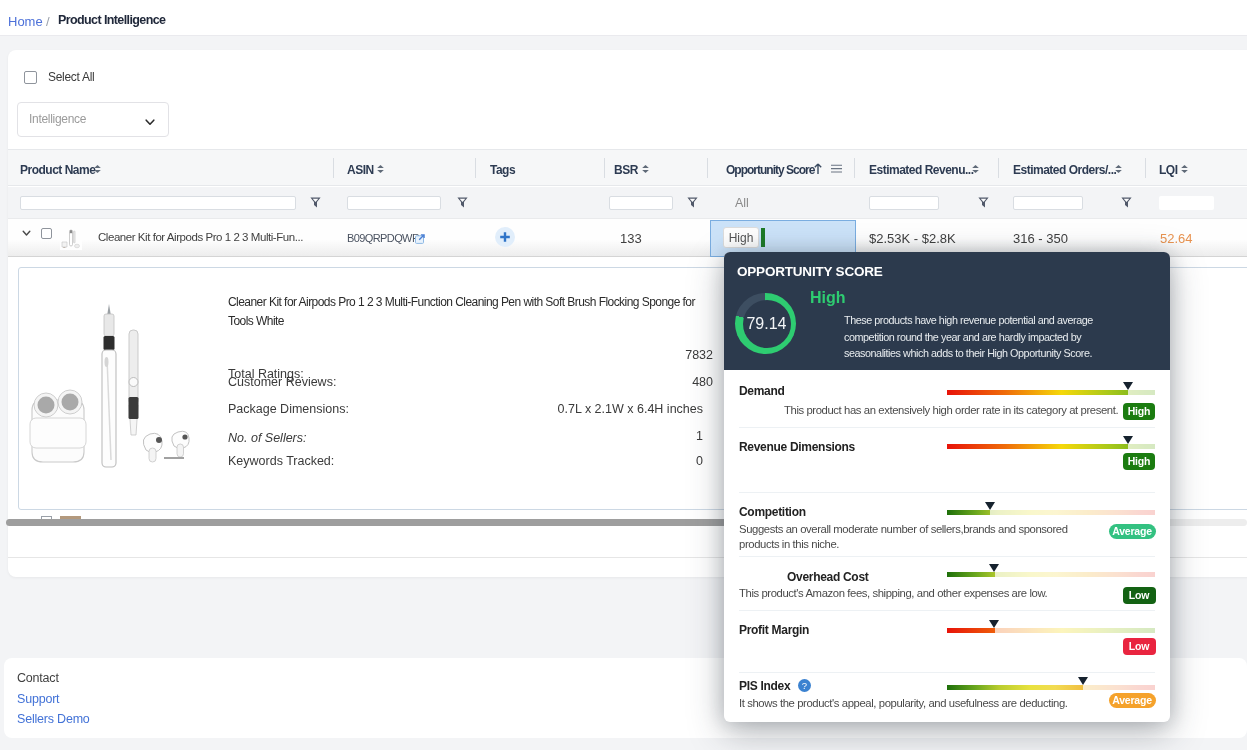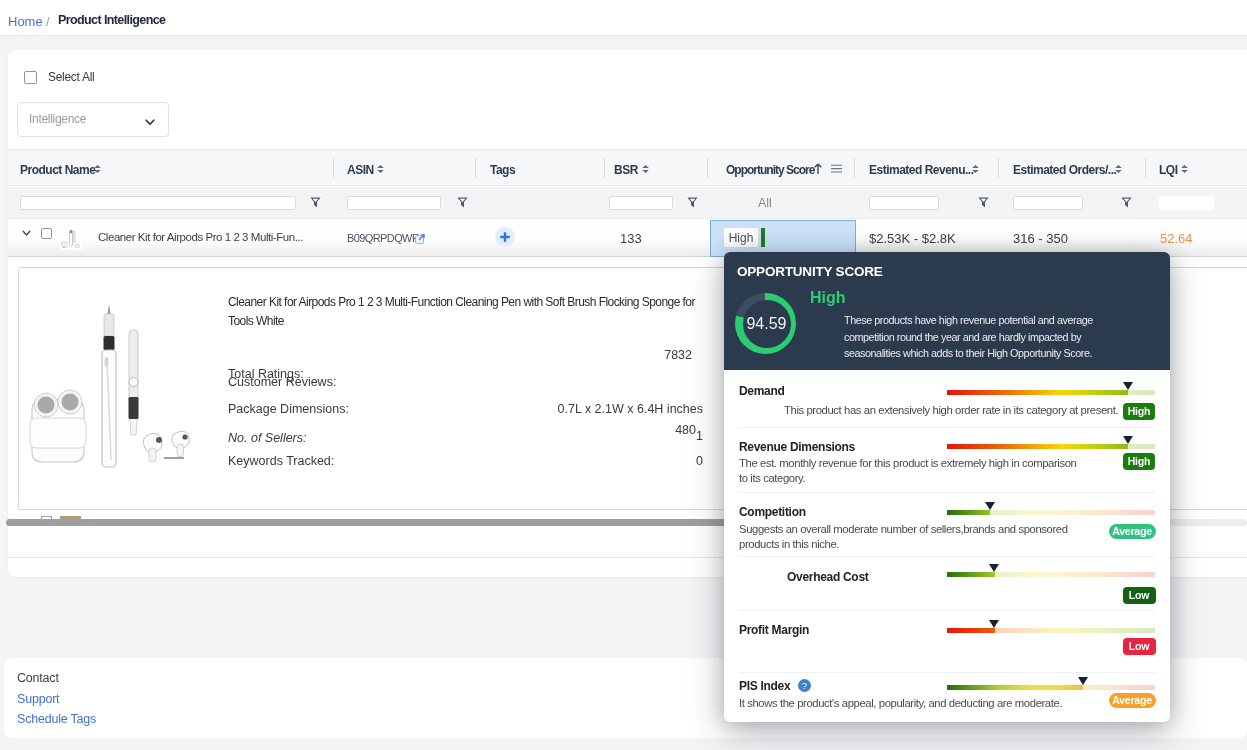--- a/index.html
+++ b/index.html
@@ -95,21 +95,21 @@
 <div class="fin" style="left:347px;width:94px;"></div>
 <svg class="funnel" style="left:457px;" width="11" height="11" viewBox="0 0 11 11">
     <path d="M0.4 0.4 H10.6 L7 4.9 V10.4 L4 8.1 V4.9 Z" fill="#51596a"></path>
     <path d="M2.7 1.7 H8.3 L5.5 5.1 Z" fill="#fbfbfc"></path>
   </svg>
 <div class="fin" style="left:609px;width:64px;"></div>
 <svg class="funnel" style="left:687px;" width="11" height="11" viewBox="0 0 11 11">
     <path d="M0.4 0.4 H10.6 L7 4.9 V10.4 L4 8.1 V4.9 Z" fill="#51596a"></path>
     <path d="M2.7 1.7 H8.3 L5.5 5.1 Z" fill="#fbfbfc"></path>
   </svg>
-<div class="abs" style="left:735px;top:196px;font-size:12.5px;color:#8a8a8a;margin-left:23px;">All</div>
+<div class="abs" style="left:735px;top:196px;font-size:12.5px;color:#8a8a8a;">All</div>
 <div class="fin" style="left:869px;width:70px;"></div>
 <svg class="funnel" style="left:978px;" width="11" height="11" viewBox="0 0 11 11">
     <path d="M0.4 0.4 H10.6 L7 4.9 V10.4 L4 8.1 V4.9 Z" fill="#51596a"></path>
     <path d="M2.7 1.7 H8.3 L5.5 5.1 Z" fill="#fbfbfc"></path>
   </svg>
 <div class="fin" style="left:1013px;width:70px;"></div>
 <svg class="funnel" style="left:1121px;" width="11" height="11" viewBox="0 0 11 11">
     <path d="M0.4 0.4 H10.6 L7 4.9 V10.4 L4 8.1 V4.9 Z" fill="#51596a"></path>
     <path d="M2.7 1.7 H8.3 L5.5 5.1 Z" fill="#fbfbfc"></path>
   </svg>
@@ -169,94 +169,94 @@
   <path d="M118 150 q-7 -12 4 -16 q10 -3 12 7 q1 9 -7 11 q-6 1 -9 -2 z" fill="#fdfdfd" stroke="#c2c2c2" stroke-width="1"></path>
   <rect x="121" y="148" width="7" height="14" rx="3.5" fill="#f4f4f4" stroke="#c6c6c6" stroke-width="0.8"></rect>
   <circle cx="131" cy="140" r="3" fill="#555"></circle>
   <path d="M146 146 q-6 -11 4 -14 q10 -3 11 6 q1 8 -6 10 q-6 1 -9 -2 z" fill="#fdfdfd" stroke="#c2c2c2" stroke-width="1"></path>
   <rect x="149" y="144" width="6.5" height="13" rx="3.2" fill="#f4f4f4" stroke="#c6c6c6" stroke-width="0.8"></rect>
   <circle cx="157" cy="137" r="2.6" fill="#555"></circle>
   <path d="M136 158 h20" stroke="#8a8a8a" stroke-width="1.6"></path>
 </svg>
 <div class="abs" style="left:228px;top:293px;width:900px;font-size:12px;letter-spacing:-0.55px;color:#2b2b2b;line-height:19px;">Cleaner Kit for Airpods Pro 1 2 3 Multi-Function Cleaning Pen with Soft Brush Flocking Sponge for<br>Tools White</div>
 <div class="dtl" style="left:228px;top:367px;">Total Ratings:</div>
-<div class="dtv" style="left:572px;top:348px;">7832</div>
+<div class="dtv" style="left:593px;top:348px;">7832</div>
 <div class="dtl" style="left:228px;top:375px;">Customer Reviews:</div>
-<div class="dtv" style="left:576px;top:375px;margin-top:48px;">480</div>
+<div class="dtv" style="left:593px;top:375px;">480</div>
 <div class="dtl" style="left:228px;top:402px;">Package Dimensions:</div>
 <div class="dtv" style="left:533px;top:402px;width:170px;">0.7L x 2.1W x 6.4H inches</div>
 <div class="dtl" style="left:228px;top:431px;font-style:italic;">No. of Sellers:</div>
 <div class="dtv" style="left:583px;top:429px;">1</div>
 <div class="dtl" style="left:228px;top:454px;">Keywords Tracked:</div>
 <div class="dtv" style="left:583px;top:454px;">0</div>
 
 <div class="abs" style="left:41px;top:516px;width:11px;height:5px;border:1.5px solid #9aa0a8;border-bottom:none;background:#fff;"></div>
 <div class="abs" style="left:60px;top:516px;width:21px;height:5px;background:#b3997d;"></div>
 <div class="abs" style="left:6px;top:519px;width:1241px;height:7px;background:#ededed;border-radius:3.5px;"></div>
 <div class="abs" style="left:6px;top:519px;width:854px;height:7px;background:#9e9e9e;border-radius:3.5px;"></div>
 <div class="abs" style="left:8px;top:557px;width:1252px;height:1px;background:#e6e6e6;"></div>
 
 <div class="abs" style="left:4px;top:658px;width:1243px;height:80px;background:#fff;border-radius:8px;"></div>
 <div class="abs" style="left:17px;top:671px;font-size:12.5px;letter-spacing:-0.2px;color:#3f3f3f;">Contact</div>
 <div class="abs" style="left:17px;top:692px;font-size:12.5px;letter-spacing:-0.2px;color:#4272d7;">Support</div>
-<div class="abs" style="left:17px;top:712px;font-size:12.5px;letter-spacing:-0.2px;color:#4272d7;">Schedule Tags</div>
+<div class="abs" style="left:17px;top:712px;font-size:12.5px;letter-spacing:-0.2px;color:#4272d7;">Sellers Demo</div>
 
 <div class="abs" id="pp" style="left:724px;top:252px;width:446px;height:470px;background:#fff;border-radius:6px;box-shadow:0 10px 35px rgba(40,50,60,0.35), 0 0 18px rgba(40,50,60,0.18);">
   <div class="abs" style="left:0;top:0;width:446px;height:118px;background:#2c3a4d;border-radius:6px 6px 0 0;"></div>
   <div class="abs" style="left:13px;top:11.5px;font-size:13.5px;font-weight:bold;color:#fff;letter-spacing:-0.2px;">OPPORTUNITY SCORE</div>
   <div class="abs" style="left:11px;top:41px;width:61px;height:61px;border-radius:50%;background:conic-gradient(#2ecc71 0deg 285deg, #3d4e61 285deg 360deg);"></div>
   <div class="abs" style="left:18.5px;top:48px;width:48px;height:48px;border-radius:50%;background:#2c3a4d;"></div>
-  <div class="abs" style="left:11.5px;top:63px;width:62px;text-align:center;font-size:16px;color:#f2f4f6;">94.59</div>
+  <div class="abs" style="left:11.5px;top:63px;width:62px;text-align:center;font-size:16px;color:#f2f4f6;">79.14</div>
   <div class="abs" style="left:86px;top:37px;font-size:16px;font-weight:bold;color:#2ecc71;">High</div>
   <div class="abs" style="left:86px;top:60px;width:360px;font-size:10.8px;letter-spacing:-0.45px;line-height:16.5px;color:#e8ecef;margin-left:34px;">These products have high revenue potential and average<br>competition round the year and are hardly impacted by<br>seasonalities which adds to their High Opportunity Score.</div>
 
   <div class="plabel" style="top:132px;">Demand</div>
   <div class="bar" style="top:138px;background:linear-gradient(90deg,#e81309 0%,#ef6c09 28%,#f5d80a 55%,#a8c81b 78%,#74b31c 95%,#67ad1e 100%);">
       <div class="fade" style="left:87%;"></div>
     </div>
   <div class="mk" style="left:398.5px;top:130px;"></div>
   <div class="pdesc" style="top:152px;margin-left:45px;">This product has an extensively high order rate in its category at present.</div>
   <div class="pill" style="left:399px;top:151px;width:32px;height:17px;background:#1b7c10;line-height:17px;">High</div>
   <div class="dv" style="top:175px;"></div>
 
   <div class="plabel" style="top:188px;">Revenue Dimensions</div>
   <div class="bar" style="top:192px;background:linear-gradient(90deg,#e81309 0%,#ef6c09 28%,#f5d80a 55%,#a8c81b 78%,#74b31c 95%,#67ad1e 100%);">
       <div class="fade" style="left:87%;"></div>
     </div>
   <div class="mk" style="left:398.5px;top:184px;"></div>
-  <div class="pdesc" style="top:204px;line-height:14.8px;">The est. monthly revenue for this product is extremely high in comparison<br>to its category.</div>
   <div class="pill" style="left:399px;top:201px;width:32px;height:17px;background:#1b7c10;line-height:17px;">High</div>
   <div class="dv" style="top:240px;"></div>
 
   <div class="plabel" style="top:253px;">Competition</div>
   <div class="bar" style="top:258px;background:linear-gradient(90deg,#1e6f0a 0%,#6ca81e 14%,#b9cc2e 25%,#e8e23e 40%,#f2db52 52%,#f0b93e 68%,#ee8f52 82%,#ec6a55 93%,#ea5a50 100%);">
       <div class="fade" style="left:20.7%;"></div>
     </div>
   <div class="mk" style="left:260.5px;top:250px;"></div>
   <div class="pdesc" style="top:270px;line-height:14.8px;">Suggests an overall moderate number of sellers,brands and sponsored<br>products in this niche.</div>
   <div class="pill" style="left:384.5px;top:272px;width:47px;height:15px;background:#33c181;line-height:15px;border-radius:8px;">Average</div>
   <div class="dv" style="top:304px;"></div>
 
   <div class="plabel" style="top:318px;margin-left:48px;">Overhead Cost</div>
   <div class="bar" style="top:320px;background:linear-gradient(90deg,#1e6f0a 0%,#6ca81e 14%,#b9cc2e 25%,#e8e23e 40%,#f2db52 52%,#f0b93e 68%,#ee8f52 82%,#ec6a55 93%,#ea5a50 100%);">
       <div class="fade" style="left:23%;"></div>
     </div>
   <div class="mk" style="left:265.3px;top:312px;"></div>
+  <div class="pdesc" style="top:335px;">This product's Amazon fees, shipping, and other expenses are low.</div>
   <div class="pill" style="left:398.5px;top:335px;width:33px;height:17px;background:#136213;line-height:17px;">Low</div>
   <div class="dv" style="top:358px;"></div>
 
   <div class="plabel" style="top:371px;">Profit Margin</div>
   <div class="bar" style="top:376px;background:linear-gradient(90deg,#e81309 0%,#ef6c09 28%,#f5d80a 55%,#a8c81b 78%,#74b31c 95%,#67ad1e 100%);">
       <div class="fade" style="left:23%;"></div>
     </div>
   <div class="mk" style="left:265.3px;top:368px;"></div>
   <div class="pill" style="left:398.5px;top:386px;width:33px;height:17px;background:#e9243f;line-height:17px;">Low</div>
   <div class="dv" style="top:420px;"></div>
 
   <div class="plabel" style="top:427px;">PIS Index</div>
   <div class="abs" style="left:74px;top:427px;width:13px;height:13px;border-radius:50%;background:#3b82d0;color:#fff;font-size:9.5px;text-align:center;line-height:13px;">?</div>
   <div class="bar" style="top:433px;background:linear-gradient(90deg,#1e6f0a 0%,#6ca81e 14%,#b9cc2e 25%,#e8e23e 40%,#f2db52 52%,#f0b93e 68%,#ee8f52 82%,#ec6a55 93%,#ea5a50 100%);">
       <div class="fade" style="left:65.5%;"></div>
     </div>
   <div class="mk" style="left:353.5px;top:425px;"></div>
-  <div class="pdesc" style="top:445px;">It shows the product's appeal, popularity, and deducting are moderate.</div>
+  <div class="pdesc" style="top:445px;">It shows the product's appeal, popularity, and usefulness are deducting.</div>
   <div class="pill" style="left:384.5px;top:441px;width:47px;height:15px;background:#f5a22b;line-height:15px;border-radius:8px;">Average</div>
 </div>
 
 </body></html>

